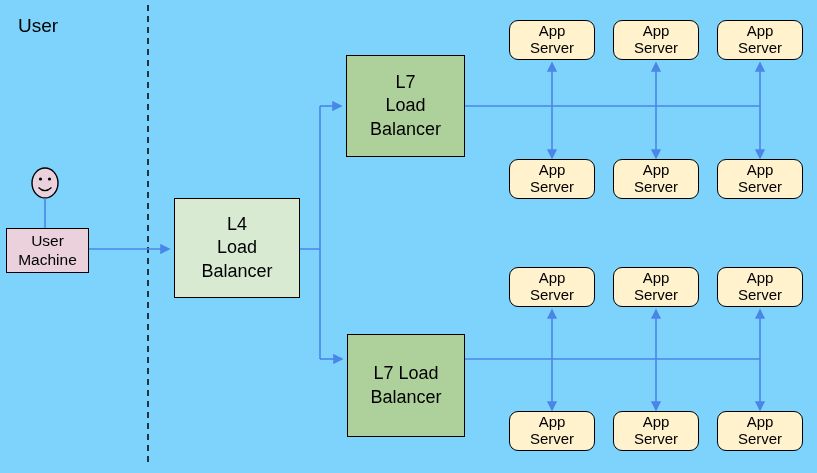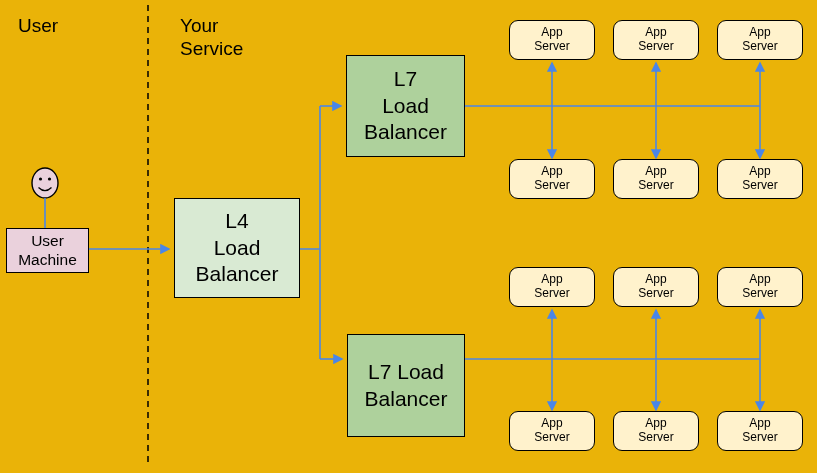--- a/index.html
+++ b/index.html
@@ -1,19 +1,19 @@
 <!DOCTYPE html>
 <html><head>
 <meta charset="utf-8">
 <style>
   html, body { margin: 0; padding: 0; background: #ededed; }
   #canvas {
     position: relative;
     width: 817px; height: 473px;
-    background: #eab308;
+    background: #7dd3fc;
     font-family: "Liberation Sans", "DejaVu Sans", sans-serif;
     color: #000;
     overflow: hidden;
   }
   #connector-layer {
     position: absolute; left: 0; top: 0; width: 817px; height: 473px;
     z-index: 1;
   }
   .zone-label {
     position: absolute; z-index: 3;
@@ -26,28 +26,28 @@
     position: absolute; z-index: 2;
     display: flex; align-items: center; justify-content: center;
     text-align: center; white-space: pre-line;
     border: 1.6px solid #000; box-sizing: border-box;
     background: #fff;
   }
   .user-machine {
     left: 6px; top: 228px; width: 83px; height: 45px;
     background: #ead1dc; font-size: 15.5px; line-height: 1.2;
   }
-  .lb { font-size: 21px; line-height: 1.28; }
+  .lb { font-size: 18px; line-height: 1.28; }
   .l4-lb     { left: 174px; top: 198px; width: 126px; height: 100px; background: #d9ead3; }
   .l7-lb-top { left: 346px; top: 55px;  width: 119px; height: 102px; background: #aed19c; }
   .l7-lb-bot { left: 347px; top: 308px; width: 118px; height: 103px; background: #aed19c; margin-top: 26px; }
   .app {
     width: 86px; height: 40px;
     background: #fff2cc; border-radius: 9px;
-    font-size: 12px; line-height: 1.13;
+    font-size: 15px; line-height: 1.13;
   }
   .c1 { left: 509px; } .c2 { left: 613px; } .c3 { left: 717px; }
   .r1 { top: 20px; } .r2 { top: 159px; } .r3 { top: 267px; } .r4 { top: 411px; }
 </style>
 </head>
 <body>
 
 <div id="canvas">
 
   <svg id="connector-layer" viewBox="0 0 817 473" xmlns="http://www.w3.org/2000/svg">
@@ -83,22 +83,20 @@
       <line x1="656" y1="158" x2="656" y2="63" marker-start="url(#ah)" marker-end="url(#ah)"></line>
       <line x1="760" y1="158" x2="760" y2="63" marker-start="url(#ah)" marker-end="url(#ah)"></line>
 
       <line x1="552" y1="410" x2="552" y2="310" marker-start="url(#ah)" marker-end="url(#ah)"></line>
       <line x1="656" y1="410" x2="656" y2="310" marker-start="url(#ah)" marker-end="url(#ah)"></line>
       <line x1="760" y1="410" x2="760" y2="310" marker-start="url(#ah)" marker-end="url(#ah)"></line>
     </g>
   </svg>
 
   <div class="zone-label" id="user-zone-label">User</div>
-  <div class="zone-label" id="service-zone-label">Your
-Service</div>
 
   <div class="node user-machine">User
 Machine</div>
 
   <div class="node lb l4-lb">L4
 Load
 Balancer</div>
 
   <div class="node lb l7-lb-top">L7
 Load

